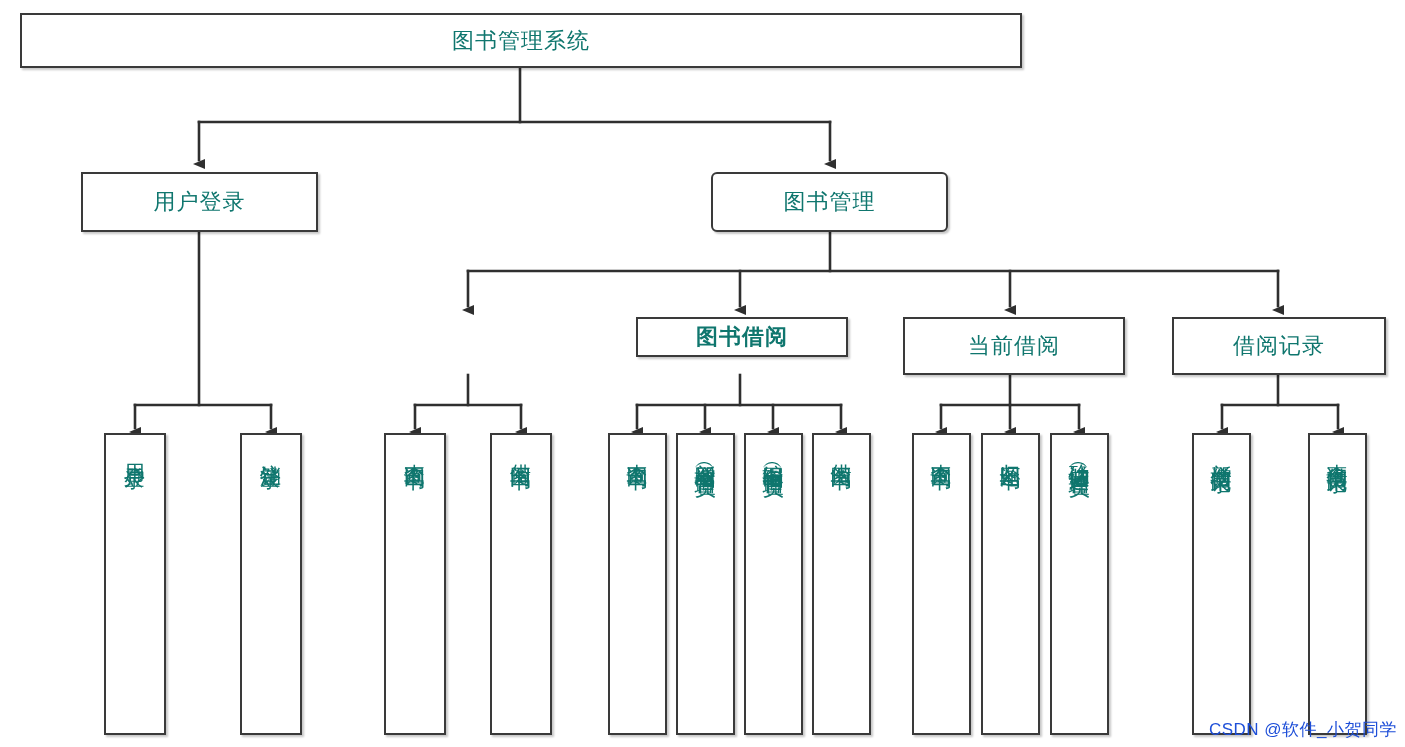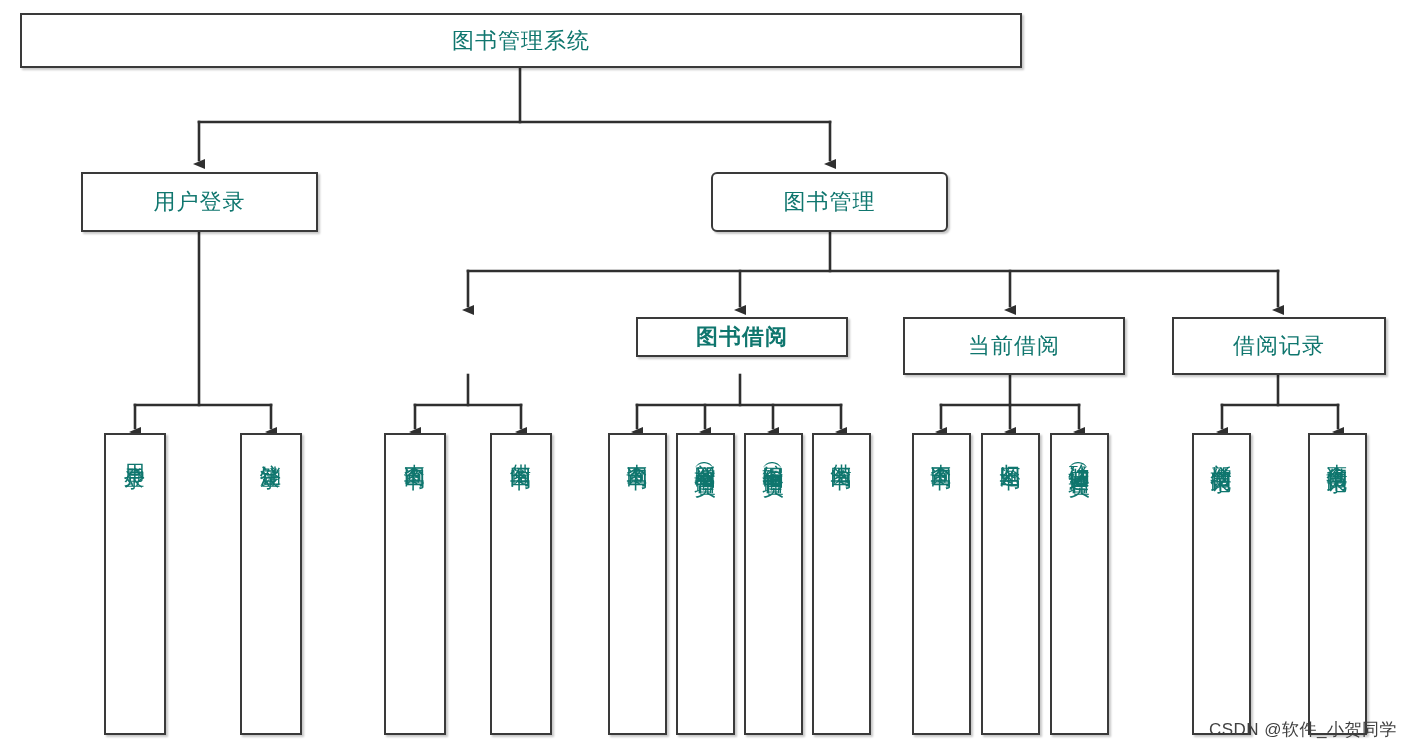--- a/index.html
+++ b/index.html
@@ -56,21 +56,21 @@
     text-orientation: upright;
     font-size: 21px;
     letter-spacing: 2px;
     line-height: 1;
   }
   .watermark {
     position: absolute;
     right: 8px;
     bottom: 6px;
     font-size: 17px;
-    color: #404040;
+    color: #1d4ed8;
     letter-spacing: 0.5px;
     white-space: nowrap;
   }
 </style>
 </head>
 <body>
 
 <div id="canvas">
 
   <svg class="wires" viewBox="0 0 1405 747" xmlns="http://www.w3.org/2000/svg">

